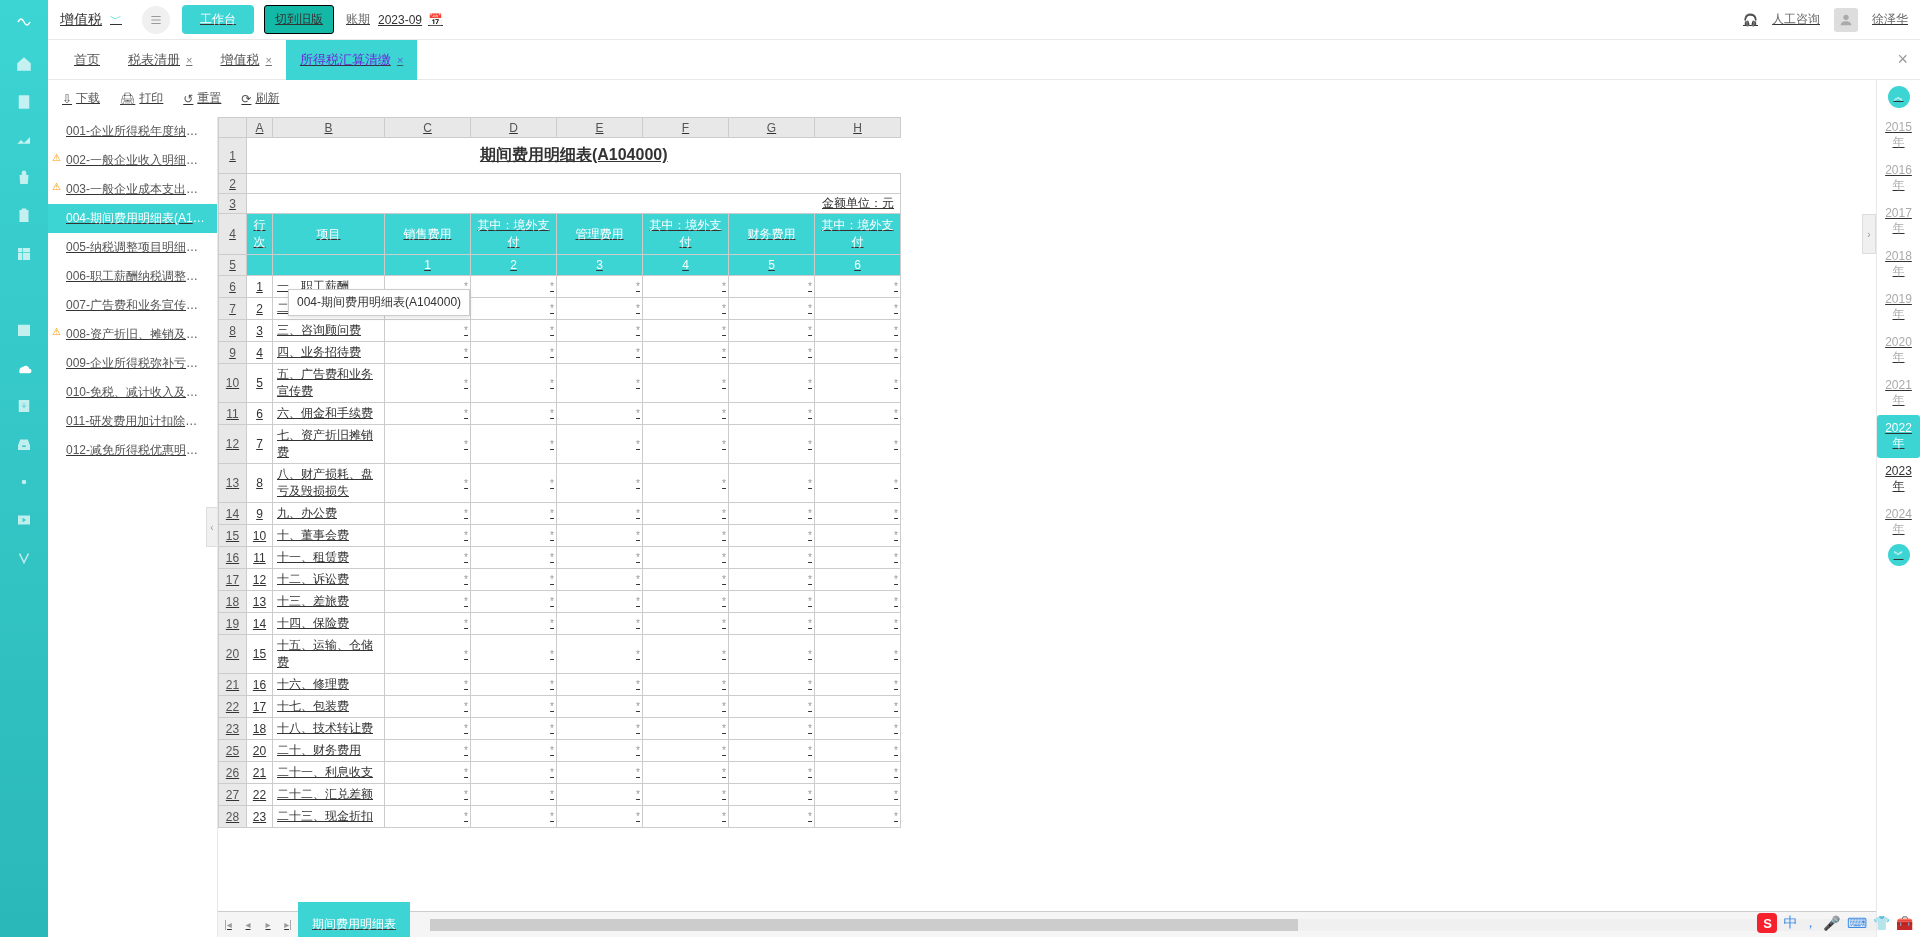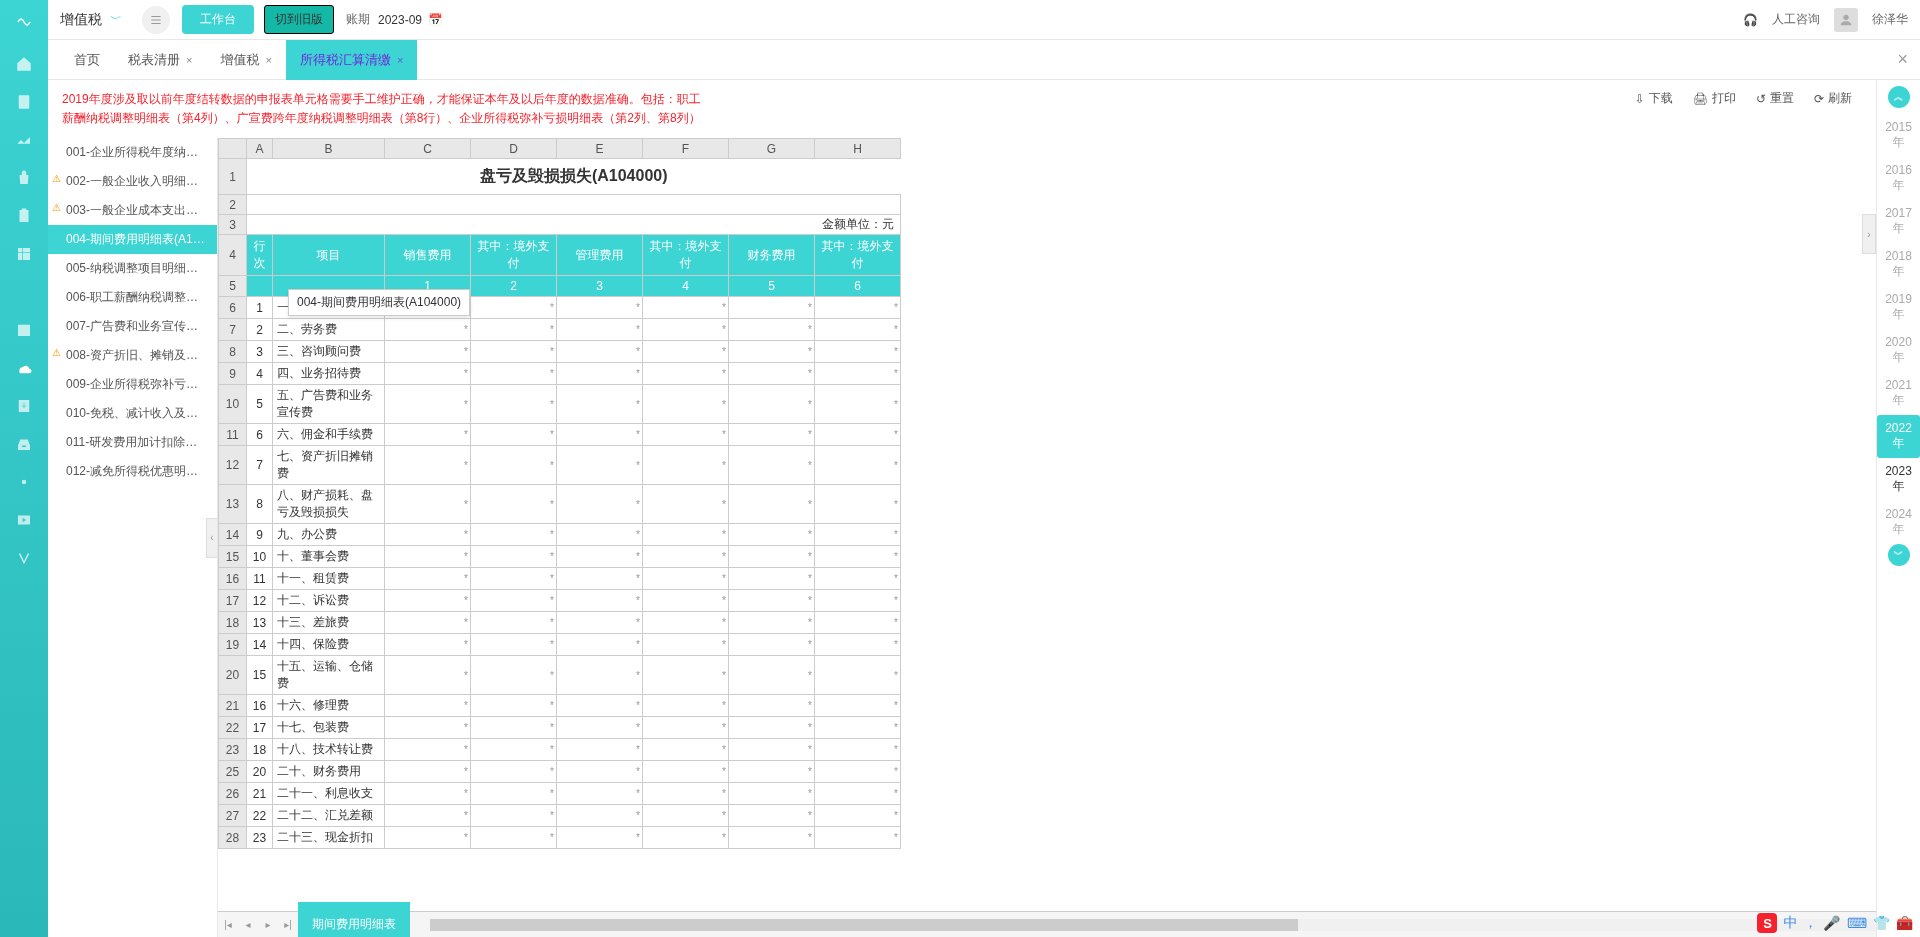--- a/index.html
+++ b/index.html
@@ -6,21 +6,21 @@
     body { font-family: "Microsoft YaHei", Arial, sans-serif; font-size: 12px; color: #333; background: #fff; overflow: hidden; }
     
     .app { display: flex; height: 100vh; }
     
     .sidebar-left { width: 48px; background: linear-gradient(180deg, #3dd4d4 0%, #2bb8b8 100%); display: flex; flex-direction: column; align-items: center; padding-top: 8px; gap: 18px; }
     .sidebar-left .logo { width: 28px; height: 28px; display: flex; align-items: center; justify-content: center; }
     .sidebar-left .nav-icon { width: 20px; height: 20px; display: flex; align-items: center; justify-content: center; opacity: 0.7; cursor: pointer; }
     .sidebar-left .nav-icon.active { opacity: 1; }
     .sidebar-left svg { width: 18px; height: 18px; fill: #fff; }
     
-    .main { flex: 1; display: flex; flex-direction: column; overflow: hidden; }
+    .main { flex: 1; display: flex; flex-direction: column; overflow: hidden; text-decoration: underline; }
     
     .topbar { height: 40px; background: #fff; display: flex; align-items: center; padding: 0 12px; border-bottom: 1px solid #e8e8e8; }
     .topbar-title { font-size: 14px; color: #333; margin-right: 8px; }
     .dropdown-chevron { color: #3dd4d4; font-size: 12px; margin-right: 20px; cursor: pointer; }
     .topbar-icon-btn { width: 28px; height: 28px; border-radius: 50%; background: #f0f0f0; display: flex; align-items: center; justify-content: center; margin-right: 12px; cursor: pointer; }
     .topbar-btn-primary { background: #3dd4d4; color: #fff; border: none; padding: 6px 18px; border-radius: 4px; font-size: 12px; cursor: pointer; margin-right: 10px; }
     .topbar-btn-outline { background: #14b8a6; color: #333; border: 1px solid #000000; padding: 5px 10px; border-radius: 3px; font-size: 12px; cursor: pointer; margin-right: 12px; }
     .period-label { color: #666; margin-right: 8px; }
     .period-value { color: #333; margin-right: 6px; }
     .calendar-icon { color: #3dd4d4; cursor: pointer; }
@@ -223,21 +223,20 @@
             <span>所得税汇算清缴</span>
             <span class="tab-close">×</span>
           </div>
         </div>
       <span class="tab-strip-close">×</span>
     </div>
 
     <div class="content">
       <div class="content-main">
         <div class="warning-bar">
-          <div class="warning-text">2019年度涉及取以前年度结转数据的申报表单元格需要手工维护正确，才能保证本年及以后年度的数据准确。包括：职工薪酬纳税调整明细表（第4列）、广宣费跨年度纳税调整明细表（第8行）、企业所得税弥补亏损明细表（第2列、第8列）</div>
           <div class="toolbar-actions">
             <div class="toolbar-action">
                 <span>⇩</span>
                 <span>下载</span>
               </div>
             <div class="toolbar-action">
                 <span>🖨</span>
                 <span>打印</span>
               </div>
             <div class="toolbar-action">
@@ -280,21 +279,21 @@
                       <th class="col-hdr colB">B</th>
                       <th class="col-hdr colC">C</th>
                       <th class="col-hdr colD">D</th>
                       <th class="col-hdr colE">E</th>
                       <th class="col-hdr colF">F</th>
                       <th class="col-hdr colG">G</th>
                       <th class="col-hdr colH">H</th>
                     </tr>
                     <tr class="title-row">
                       <th class="row-hdr">1</th>
-                      <td colspan="8" class="title-cell">盘亏及毁损损失(A104000)</td>
+                      <td colspan="8" class="title-cell">期间费用明细表(A104000)</td>
                     </tr>
                     <tr>
                       <th class="row-hdr">2</th>
                       <td colspan="8"></td>
                     </tr>
                     <tr>
                       <th class="row-hdr">3</th>
                       <td colspan="8" class="unit-cell">金额单位：元</td>
                     </tr>
                     <tr>

